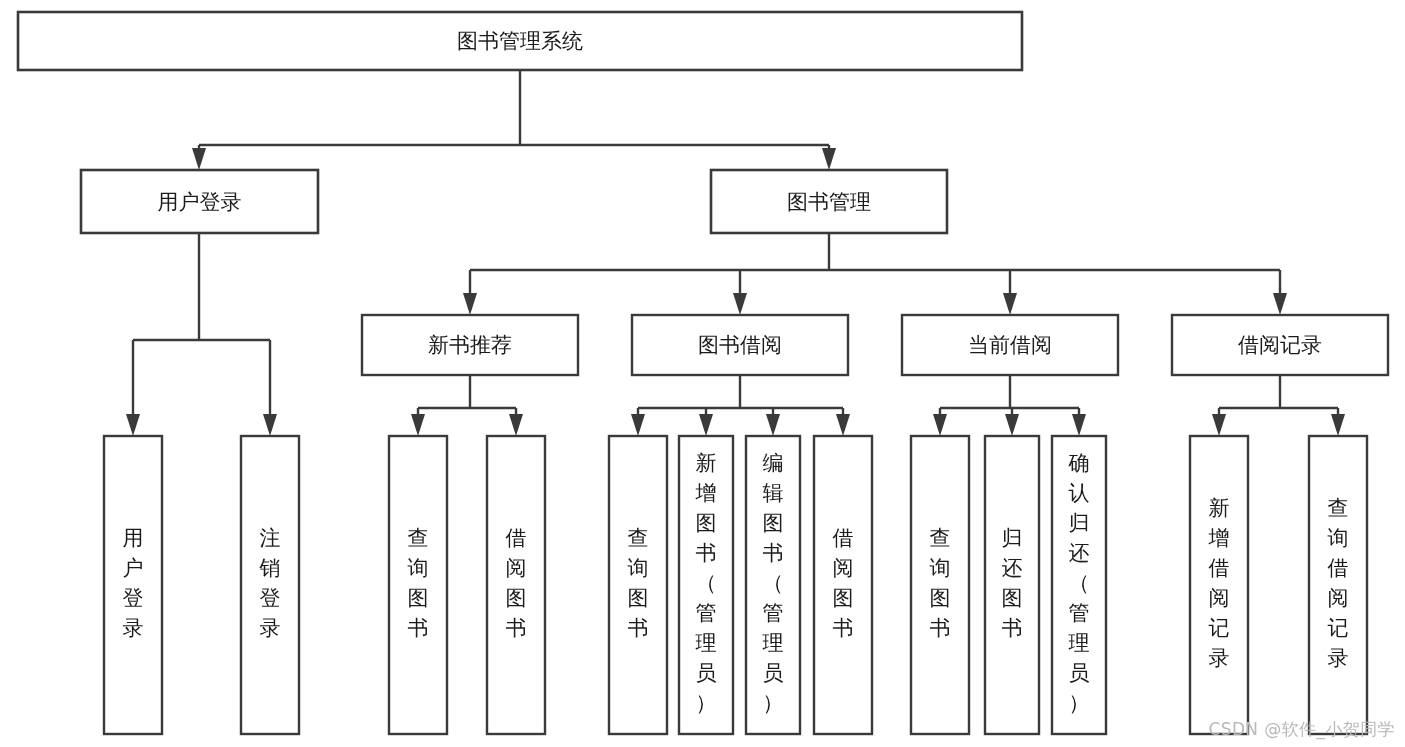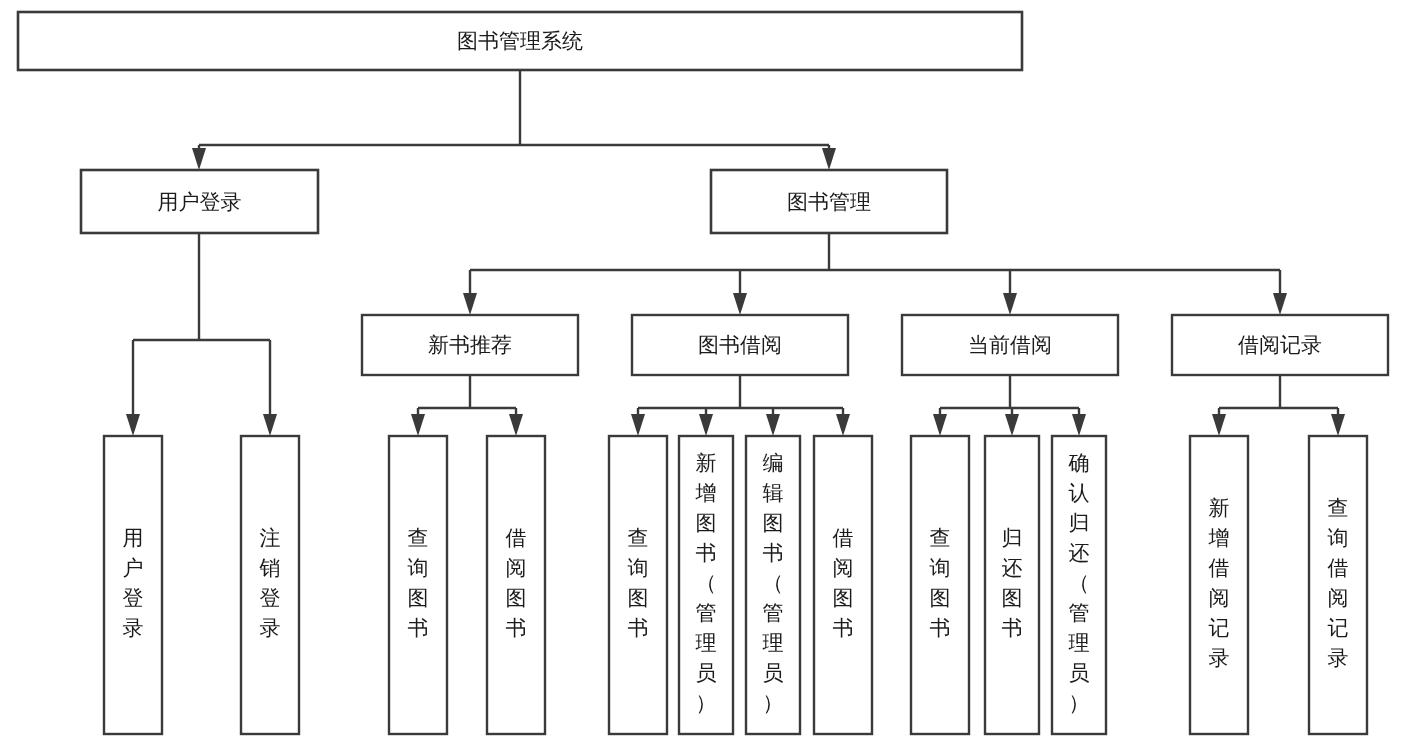--- a/index.html
+++ b/index.html
@@ -206,13 +206,14 @@
         <g>
           <rect x="1190" y="436" width="58" height="298" class="node-box-thin"></rect>
           <text x="1219" y="0" class="leaf-label"><tspan x="1219" y="515">新</tspan><tspan x="1219" y="545">增</tspan><tspan x="1219" y="575">借</tspan><tspan x="1219" y="605">阅</tspan><tspan x="1219" y="635">记</tspan><tspan x="1219" y="665">录</tspan></text>
         </g>
         <g>
           <rect x="1309" y="436" width="58" height="298" class="node-box-thin"></rect>
           <text x="1338" y="0" class="leaf-label"><tspan x="1338" y="515">查</tspan><tspan x="1338" y="545">询</tspan><tspan x="1338" y="575">借</tspan><tspan x="1338" y="605">阅</tspan><tspan x="1338" y="635">记</tspan><tspan x="1338" y="665">录</tspan></text>
         </g>
       </g>
   </svg>
+  <div class="watermark">CSDN @软件_小贺同学</div>
 </div>
 
 </body></html>

